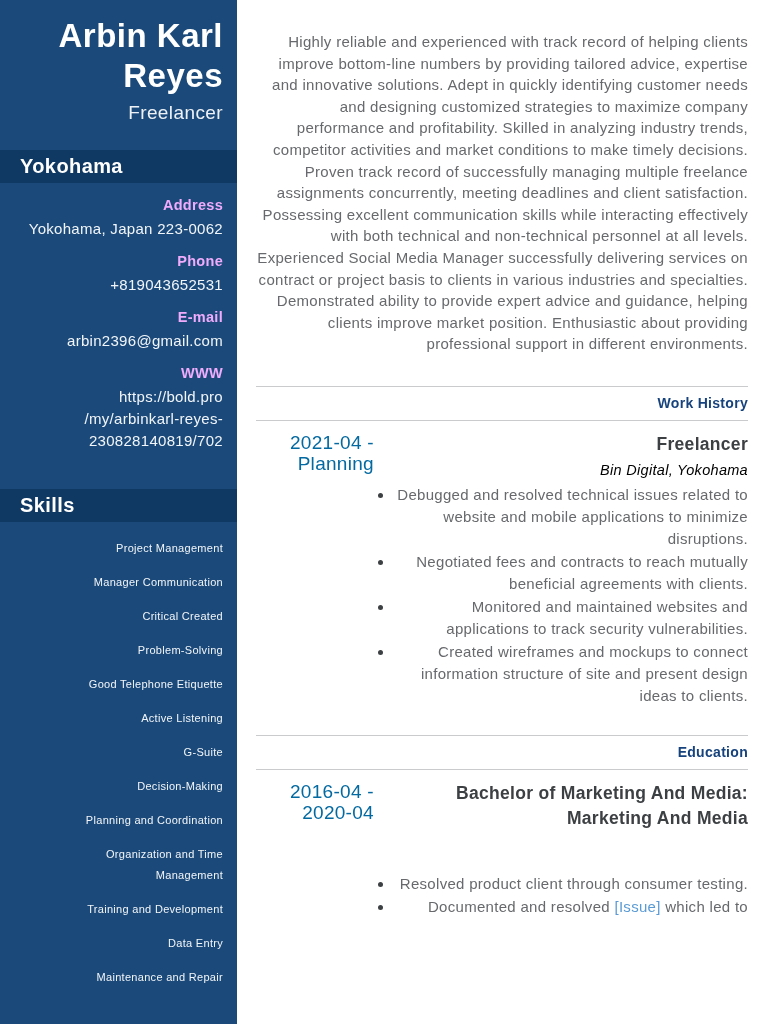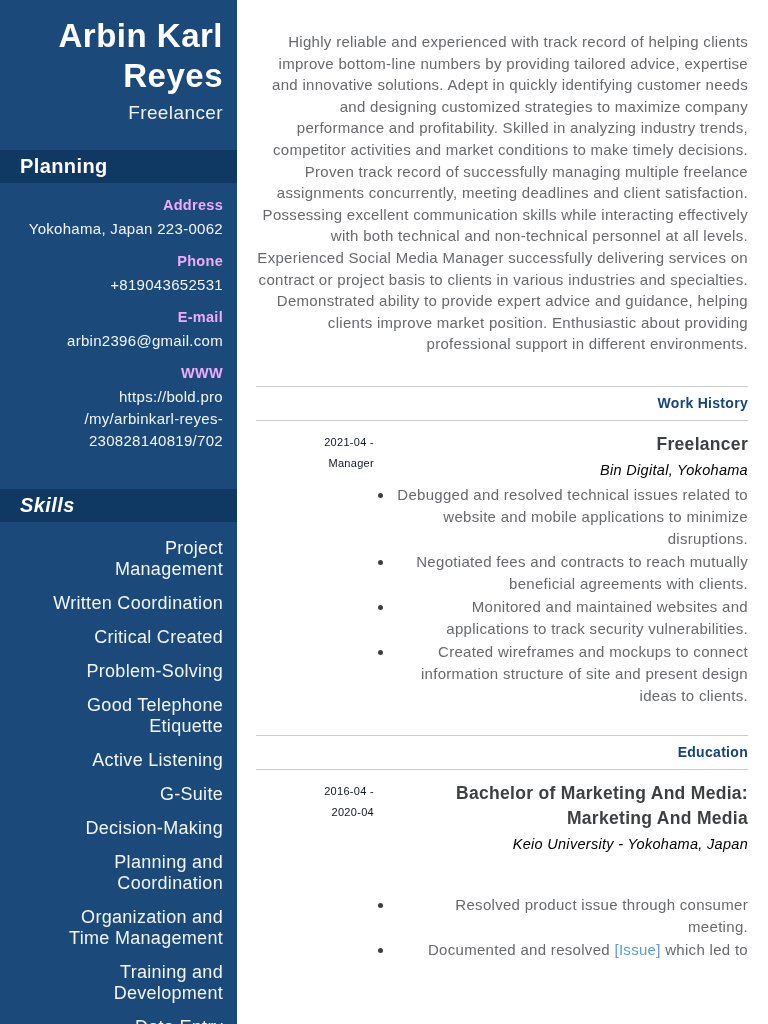--- a/index.html
+++ b/index.html
@@ -49,42 +49,42 @@
     align-items: center;
     padding-left: 20px;
   }
   .side-band .band-label {
     font-size: 20px;
     font-weight: bold;
     color: #ffffff;
     letter-spacing: 0.4px;
   }
   .band-contact { margin-top: 26px; }
-  .band-skills  { margin-top: 37px; font-style: italic; }
+  .band-skills  { margin-top: 37px; }
 
   .contact-list { padding: 14px 14px 0 20px; }
   .contact-item { margin-bottom: 13px; }
   .contact-label {
     font-size: 14.5px;
     font-weight: bold;
     color: #f0abfc;
     margin-bottom: 5px;
     letter-spacing: 0.3px;
   }
   .contact-value {
     font-size: 15px;
     color: #f2f5f9;
     line-height: 22px;
     letter-spacing: 0.3px;
     word-break: break-all;
   }
 
   .skills-list { padding: 16px 14px 0 20px; }
   .skill-item {
-    font-size: 18px;
+    font-size: 11px;
     color: #f2f5f9;
     line-height: 21px;
     margin-bottom: 13px;
     letter-spacing: 0.3px;
     margin-left: 32px;
   }
 
   
   .main {
     position: absolute;
@@ -115,22 +115,22 @@
   .sec-edu    { margin-top: 27px; }
   .sec-accomp { margin-top: 30px; }
 
   .entry {
     display: flex;
     margin-top: 11px;
   }
   .entry-dates {
     width: 118px;
     flex: 0 0 118px;
-    font-size: 11px;
-    color: #0f172a;
+    font-size: 19px;
+    color: #0369a1;
     line-height: 21px;
   }
   .entry-body { flex: 1; }
   .entry-title {
     font-size: 17.5px;
     font-weight: bold;
     color: #3d4043;
     line-height: 25px;
     letter-spacing: 0.3px;
   }
@@ -169,21 +169,21 @@
 
 <div class="page">
 
   <aside class="sidebar">
     <div class="sidebar-inner">
       <div class="name">Arbin Karl Reyes</div>
       <div class="job-title">Freelancer</div>
     </div>
 
     <div class="side-band band-contact">
-      <span class="band-label">Planning</span>
+      <span class="band-label">Yokohama</span>
     </div>
 
     <div class="contact-list">
       <div class="contact-item">
         <div class="contact-label">Address</div>
         <div class="contact-value">Yokohama, Japan 223-0062</div>
       </div>
       <div class="contact-item">
         <div class="contact-label">Phone</div>
         <div class="contact-value">+819043652531</div>
@@ -201,21 +201,21 @@
         </div>
       </div>
     </div>
 
     <div class="side-band band-skills">
       <span class="band-label">Skills</span>
     </div>
 
     <div class="skills-list">
       <div class="skill-item">Project Management</div>
-      <div class="skill-item">Written Coordination</div>
+      <div class="skill-item">Manager Communication</div>
       <div class="skill-item">Critical Created</div>
       <div class="skill-item">Problem-Solving</div>
       <div class="skill-item">Good Telephone Etiquette</div>
       <div class="skill-item">Active Listening</div>
       <div class="skill-item">G-Suite</div>
       <div class="skill-item">Decision-Making</div>
       <div class="skill-item">Planning and Coordination</div>
       <div class="skill-item">Organization and Time Management</div>
       <div class="skill-item">Training and Development</div>
       <div class="skill-item">Data Entry</div>
@@ -227,21 +227,21 @@
 
     <p class="summary">Highly reliable and experienced with track record of helping clients improve bottom-line numbers by providing tailored advice, expertise and innovative solutions. Adept in quickly identifying customer needs and designing customized strategies to maximize company performance and profitability. Skilled in analyzing industry trends, competitor activities and market conditions to make timely decisions. Proven track record of successfully managing multiple freelance assignments concurrently, meeting deadlines and client satisfaction. Possessing excellent communication skills while interacting effectively with both technical and non-technical personnel at all levels. Experienced Social Media Manager successfully delivering services on contract or project basis to clients in various industries and specialties. Demonstrated ability to provide expert advice and guidance, helping clients improve market position. Enthusiastic about providing professional support in different environments.</p>
 
     <section class="sec-work">
       <div class="section-head">
         <span class="section-title">Work History</span>
       </div>
       <div class="entry">
         <div class="entry-dates">
           <div>2021-04 -</div>
-          <div>Manager</div>
+          <div>Planning</div>
         </div>
         <div class="entry-body">
           <div class="entry-title">Freelancer</div>
           <div class="entry-sub">Bin Digital, Yokohama</div>
           <ul class="bullets">
             <li>Debugged and resolved technical issues related to website and mobile applications to minimize disruptions.</li>
             <li>Negotiated fees and contracts to reach mutually beneficial agreements with clients.</li>
             <li>Monitored and maintained websites and applications to track security vulnerabilities.</li>
             <li>Created wireframes and mockups to connect information structure of site and present design ideas to clients.</li>
           </ul>
@@ -253,31 +253,30 @@
       <div class="section-head">
         <span class="section-title">Education</span>
       </div>
       <div class="entry">
         <div class="entry-dates">
           <div>2016-04 -</div>
           <div>2020-04</div>
         </div>
         <div class="entry-body">
           <div class="entry-title">Bachelor of Marketing And Media: Marketing And Media</div>
-          <div class="entry-sub">Keio University - Yokohama, Japan</div>
         </div>
       </div>
     </section>
 
     <section class="sec-accomp">
       <div class="entry accomp-bullets" style="margin-top:0; padding-top:12px;">
         <div class="entry-dates"></div>
         <div class="entry-body">
           <ul class="bullets" style="margin-top:0;">
-            <li>Resolved product issue through consumer meeting.</li>
+            <li>Resolved product client through consumer testing.</li>
             <li><span>Documented and resolved </span><span class="link-blue">[Issue]</span><span> which led to</span></li>
           </ul>
         </div>
       </div>
     </section>
 
   </main>
 </div>
 
 </body></html>

